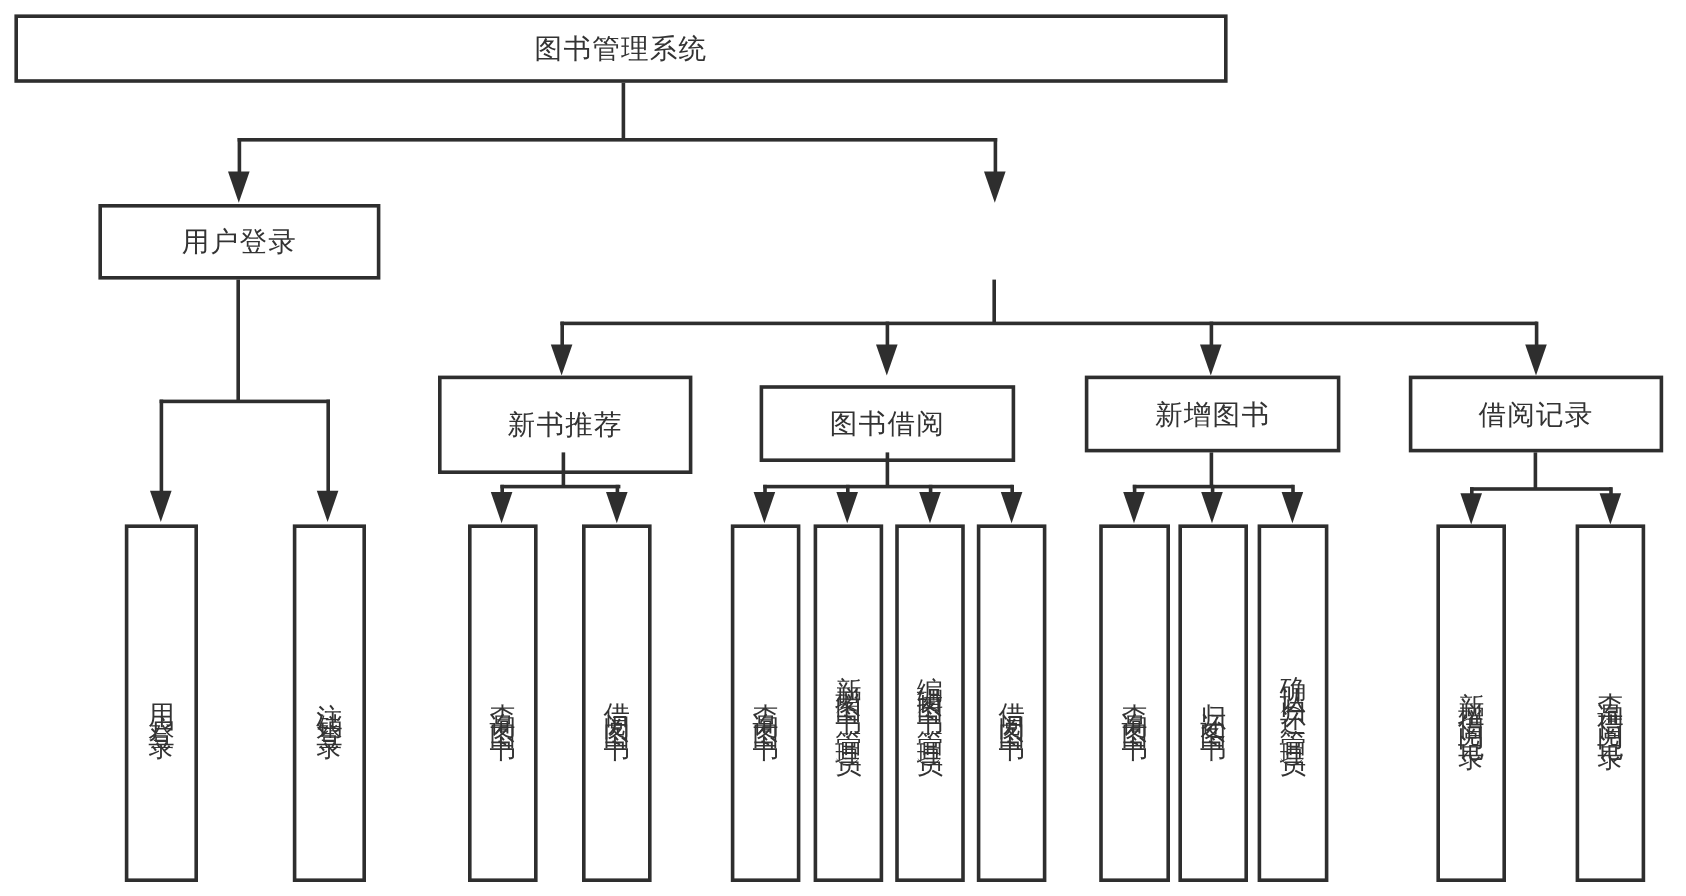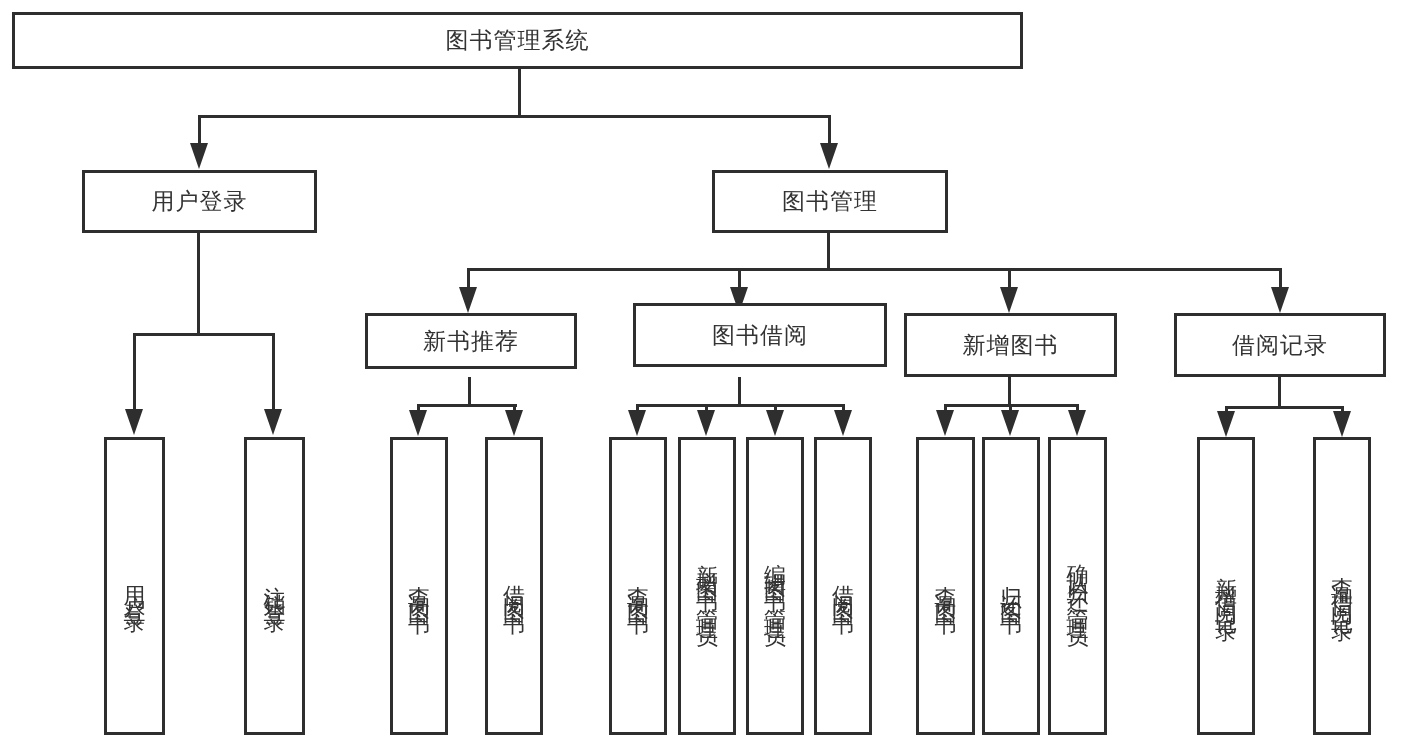--- a/index.html
+++ b/index.html
@@ -92,46 +92,43 @@
   <div class="vline" style="left:518px; top:69px;  height:48px;"></div>
   <div class="hline" style="left:198px; top:115px; width:633px;"></div>
   <div class="vline" style="left:198px; top:115px; height:29px;"></div>
   <div class="tri" style="left:190px; top:143px;"></div>
   <div class="vline" style="left:828px; top:115px; height:29px;"></div>
   <div class="tri" style="left:820px; top:143px;"></div>
 
   <div class="node" style="left:82px; top:170px; width:235px; height:63px;">
     <span>用户登录</span>
   </div>
-  <div class="node" style="left:712px; top:170px; width:236px; height:63px;">
-    <span>图书管理</span>
-  </div>
 
   <div class="vline" style="left:197px; top:233px; height:102px;"></div>
   <div class="hline" style="left:133px; top:333px; width:142px;"></div>
   <div class="vline" style="left:133px; top:333px; height:77px;"></div>
   <div class="tri" style="left:125px; top:409px;"></div>
   <div class="vline" style="left:272px; top:333px; height:77px;"></div>
   <div class="tri" style="left:264px; top:409px;"></div>
 
   <div class="vline" style="left:827px; top:233px; height:37px;"></div>
   <div class="hline" style="left:467px; top:268px; width:814px;"></div>
   <div class="vline" style="left:467px;  top:268px; height:21px;"></div>
   <div class="tri" style="left:459px;  top:287px;"></div>
   <div class="vline" style="left:738px;  top:268px; height:21px;"></div>
   <div class="tri" style="left:730px;  top:287px;"></div>
   <div class="vline" style="left:1008px; top:268px; height:21px;"></div>
   <div class="tri" style="left:1000px; top:287px;"></div>
   <div class="vline" style="left:1279px; top:268px; height:21px;"></div>
   <div class="tri" style="left:1271px; top:287px;"></div>
 
-  <div class="node" style="left:365px; top:313px; width:212px; height:56px;">
+  <div class="node" style="left:365px; top:313px; width:212px; height:82px;">
     <span>新书推荐</span>
   </div>
-  <div class="node" style="left:633px; top:303px; width:254px; height:64px;">
+  <div class="node" style="left:633px; top:321px; width:213px; height:64px;">
     <span>图书借阅</span>
   </div>
   <div class="node" style="left:904px; top:313px; width:213px; height:64px;">
     <span>新增图书</span>
   </div>
   <div class="node" style="left:1174px; top:313px; width:212px; height:64px;">
     <span>借阅记录</span>
   </div>
 
   <div class="vline" style="left:468px; top:377px; height:29px;"></div>

